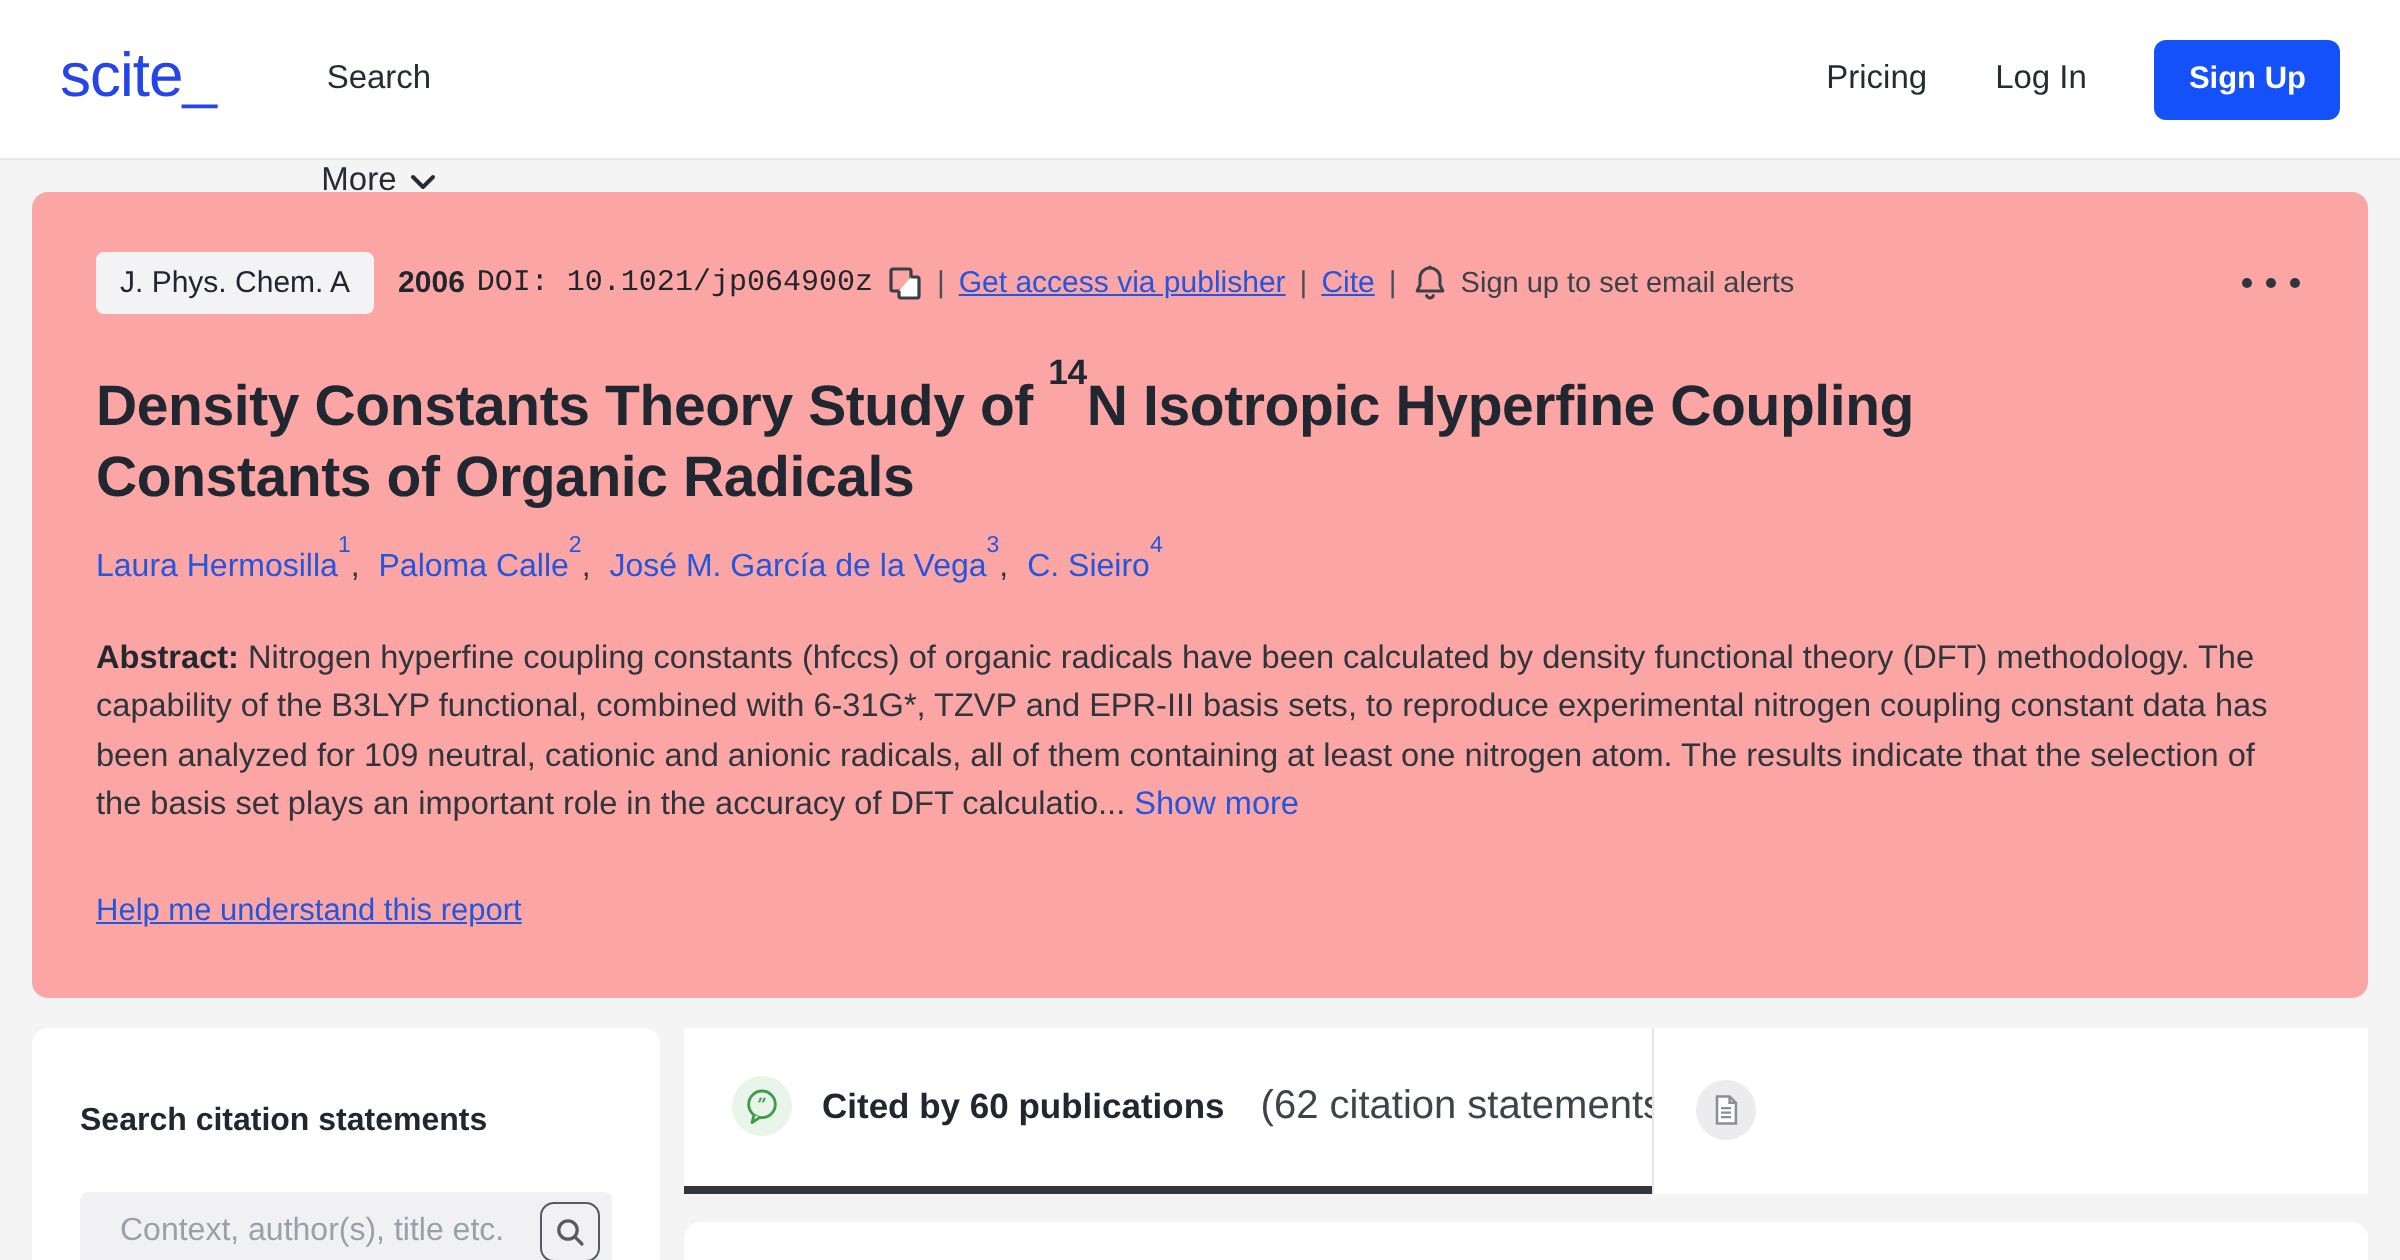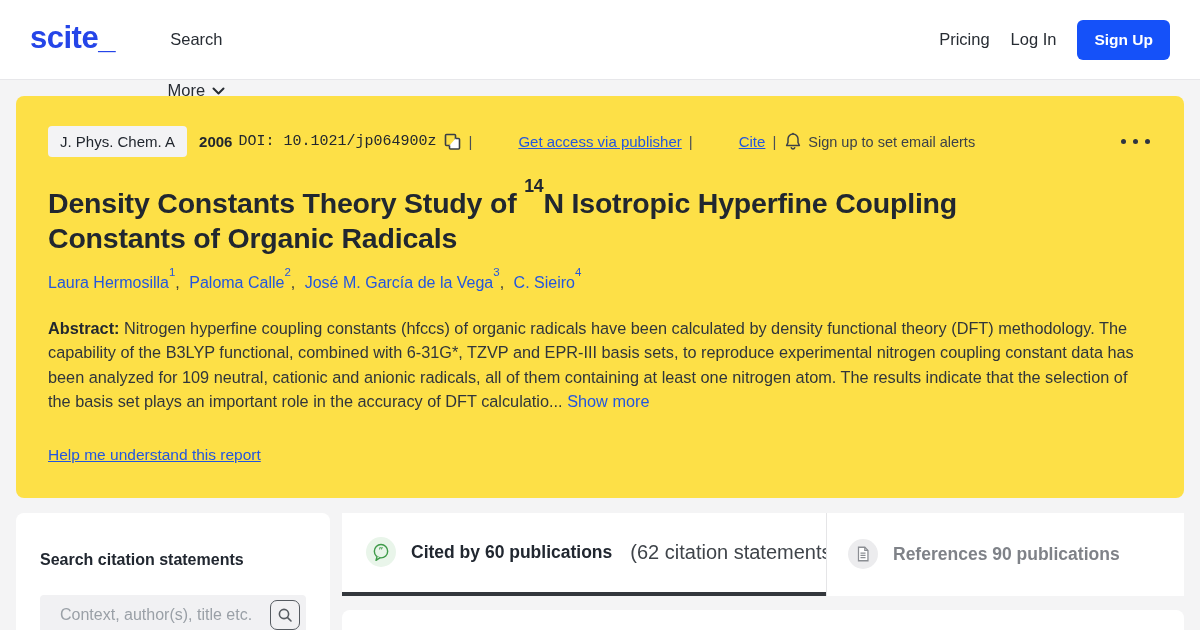--- a/index.html
+++ b/index.html
@@ -10,48 +10,48 @@
     color: #21262e;
   }
   a { cursor: pointer; }
 
   
   .navbar {
     height: 80px; background: #ffffff; border-bottom: 1px solid #e7e7ea;
     display: flex; align-items: center; padding: 0 30px;
   }
   .logo {
-    font-size: 31px; font-weight: 700; color: #2545e8; letter-spacing: -0.5px;
+    font-size: 31px; font-weight: 400; color: #2545e8; letter-spacing: -0.5px;
     margin-top: -4px;
   }
   .nav-links { display: flex; align-items: center; margin-left: 48px; gap: 32px; flex-direction: column; }
   .nav-link { font-size: 16.5px; color: #272c33; text-decoration: none; display: inline-flex; align-items: center; gap: 7px; }
-  .nav-right { margin-left: auto; display: flex; align-items: center; gap: 21px; }
+  .nav-right { margin-left: auto; display: flex; align-items: center; gap: 34px; }
   .signup-btn {
     background: #1551f9; color: #ffffff; border: none; border-radius: 6px;
     font-size: 15.5px; font-weight: 700; padding: 11px 17px;
     font-family: inherit; cursor: pointer;
   }
 
   
   .page { padding: 16px; }
   .paper-card {
-    background: #fde047; border-radius: 8px; padding: 30px 32px 34px;
+    background: #fca5a5; border-radius: 8px; padding: 30px 32px 34px;
   }
 
   .meta-row { display: flex; align-items: center; font-size: 15px; color: #21262e; }
   .journal-badge {
     background: #f3f3f5; border-radius: 4px; padding: 7px 12px; margin-right: 12px;
     font-size: 15px; color: #21262e; white-space: nowrap;
   }
   .year { font-weight: 700; margin-right: 6px; }
   .doi { margin-right: 8px; font-family: Liberation Mono, monospace; }
   .icon-btn { background: none; border: none; padding: 0; display: inline-flex; align-items: center; cursor: pointer; }
   .pipe { color: #4a4f56; margin: 0 7px; }
-  .meta-link { color: #2356df; text-decoration: underline; font-size: 15px; margin-left: 39px; }
+  .meta-link { color: #2356df; text-decoration: underline; font-size: 15px; }
   .alert-group { display: inline-flex; align-items: center; gap: 7px; margin-left: 2px; }
   .alert-text { font-size: 14.5px; color: #3c4148; }
   .dots { margin-left: auto; display: flex; gap: 7px; padding: 4px 2px; cursor: pointer; }
   .dots i { width: 5px; height: 5px; border-radius: 50%; background: #2f3640; display: block; }
 
   .paper-title {
     margin-top: 22px; font-size: 28.5px; line-height: 35px; font-weight: 700;
     color: #212730; max-width: 1010px; letter-spacing: -0.2px;
   }
   .paper-title sup { font-size: 0.62em; position: relative; top: -0.55em; }
@@ -218,21 +218,20 @@
         </div>
 
         <div class="tab tab-refs">
           <span class="tab-icon gray">
             <svg width="18" height="18" viewBox="0 0 20 20" fill="none">
               <path d="M5 2.5 h7 l3.5 3.5 v11.5 h-10.5 Z" stroke="#8b8e93" stroke-width="1.4" fill="#ffffff"></path>
               <path d="M12 2.5 v3.5 h3.5" stroke="#8b8e93" stroke-width="1.4" fill="none"></path>
               <path d="M7.2 9 h5.6 M7.2 11.5 h5.6 M7.2 14 h5.6" stroke="#8b8e93" stroke-width="1.2"></path>
             </svg>
           </span>
-          <span class="tab-label">References 90 publications</span>
         </div>
 
       </div>
 
       <div class="results-card">
         
       </div>
     </div>
 
   </div>

